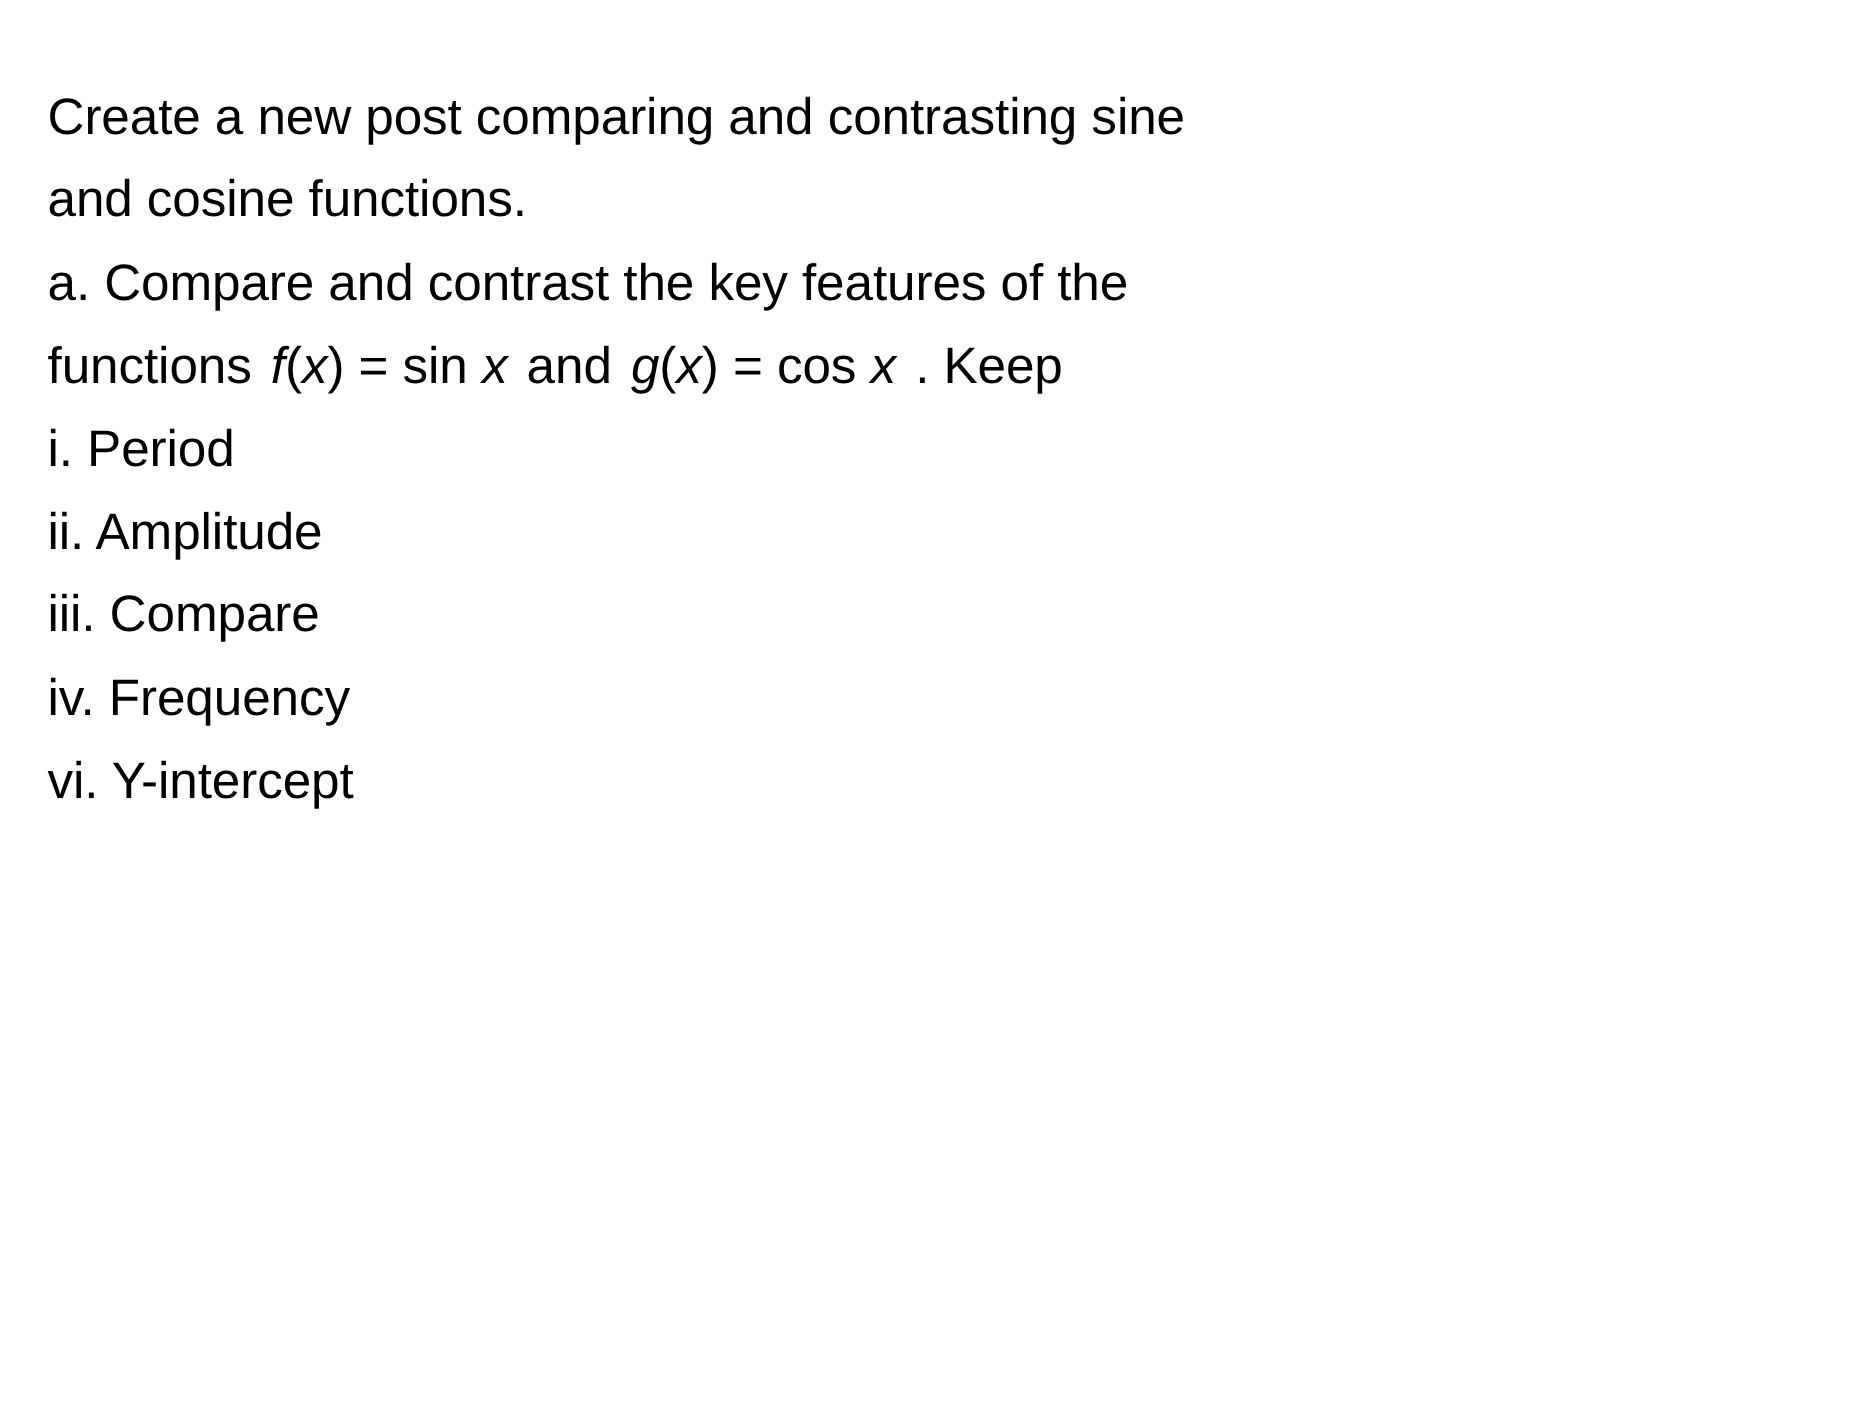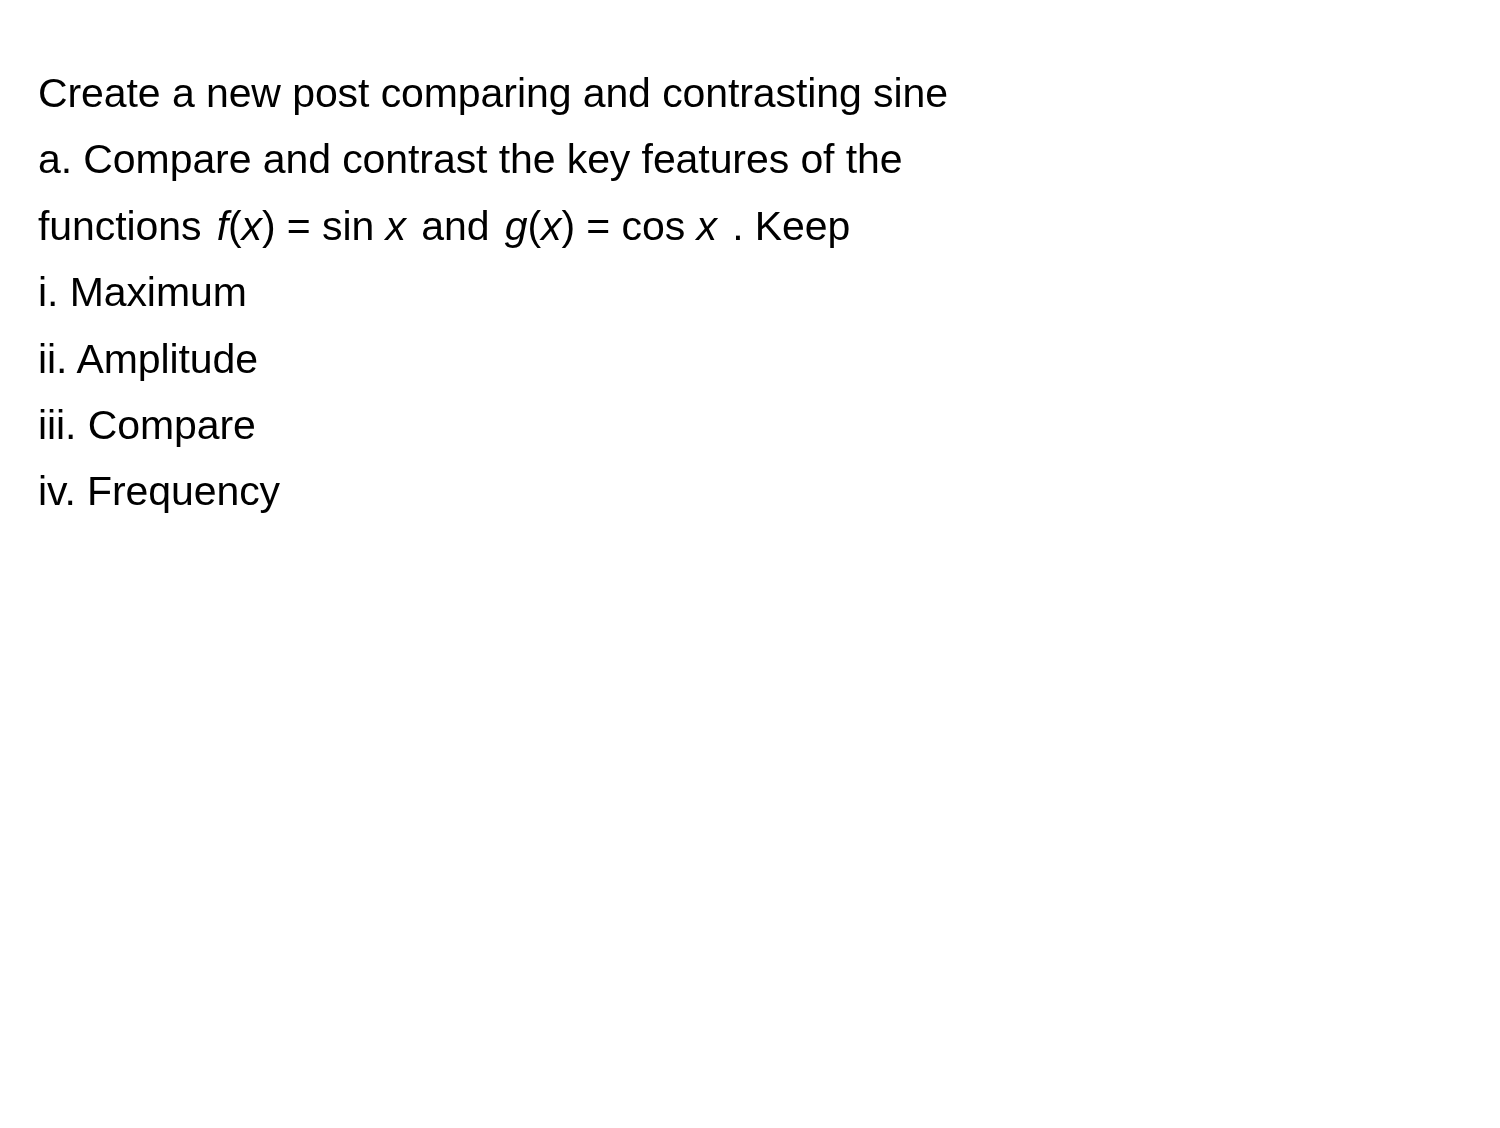--- a/index.html
+++ b/index.html
@@ -37,25 +37,27 @@
       font-style: normal;
     }
   </style>
 </head>
 <body>
 
 <div class="content">
 
   <div class="para">
     <span>Create a new post comparing and contrasting sine</span><br>
+    <span>and cosine functions.</span>
   </div>
 
   <div class="para">
     <span>a. Compare and contrast the key features of the</span><br>
     <span>functions </span><span class="math"><span class="math-var">f</span><span class="math-paren">(</span><span class="math-var">x</span><span class="math-paren">)</span><span> = </span><span class="math-func">sin</span><span> </span><span class="math-var">x</span></span><span>  and  </span><span class="math"><span class="math-var">g</span><span class="math-paren">(</span><span class="math-var">x</span><span class="math-paren">)</span><span> = </span><span class="math-func">cos</span><span> </span><span class="math-var">x</span></span><span> . Keep</span><br>
   </div>
 
-  <div class="para">i. Maximum</div>
+  <div class="para">i. Period</div>
   <div class="para">ii. Amplitude</div>
   <div class="para">iii. Compare</div>
   <div class="para">iv. Frequency</div>
+  <div class="para">vi. Y-intercept</div>
 
 </div>
 
 </body></html>

